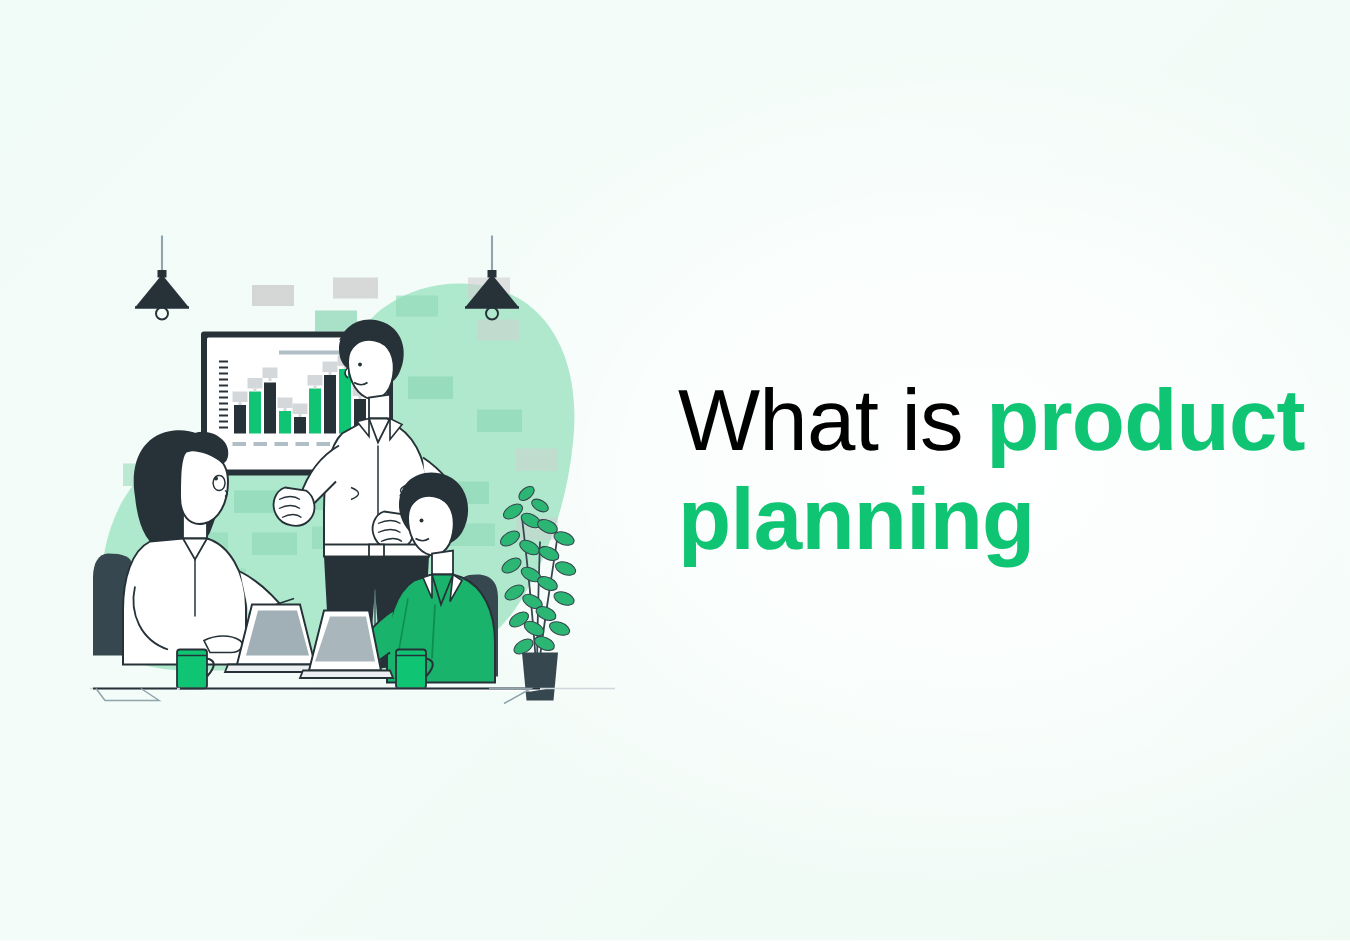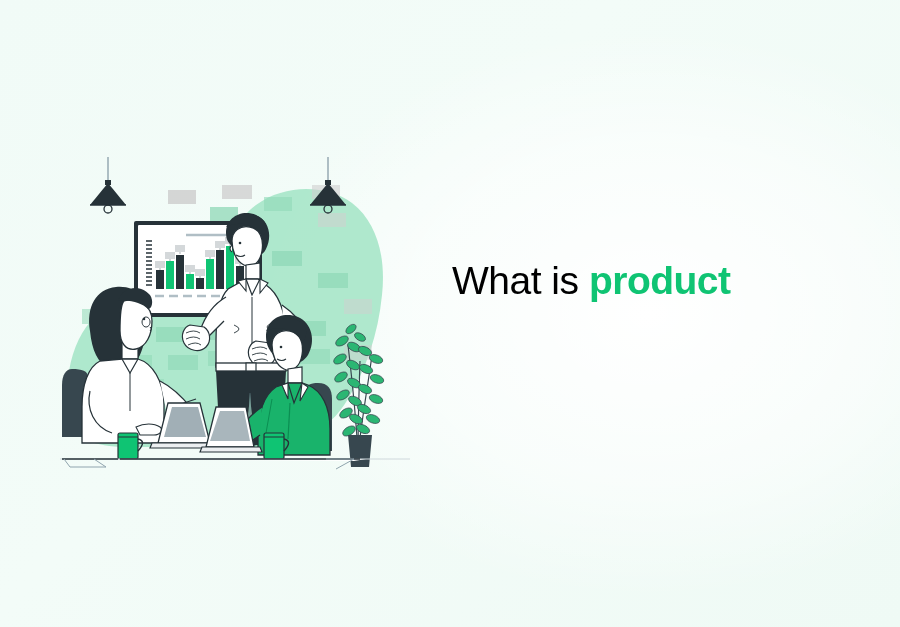--- a/index.html
+++ b/index.html
@@ -40,21 +40,21 @@
 
   
   #headline {
     position: absolute;
     left: 452px;
     top: 248px;
     width: 400px;
   }
   .headline-line {
     font-family: "Liberation Sans Narrow", "Liberation Sans", sans-serif;
-    font-size: 39px;
+    font-size: 58px;
     line-height: 66px;
     letter-spacing: -0.5px;
     white-space: nowrap;
   }
   .hl-plain {
     color: #000000;
     font-weight: 500;
   }
   .hl-accent {
     color: #0FC473;
@@ -372,15 +372,18 @@
         <path d="M12 312 L300 312" stroke="none"></path>
       </g>
     </svg>
   </div>
 
   <div id="headline">
     <div class="headline-line">
       <span class="hl-plain">What is</span>
       <span class="hl-accent">product</span>
     </div>
+    <div class="headline-line">
+      <span class="hl-accent">planning</span>
+    </div>
   </div>
 
 </div>
 
 </body></html>

